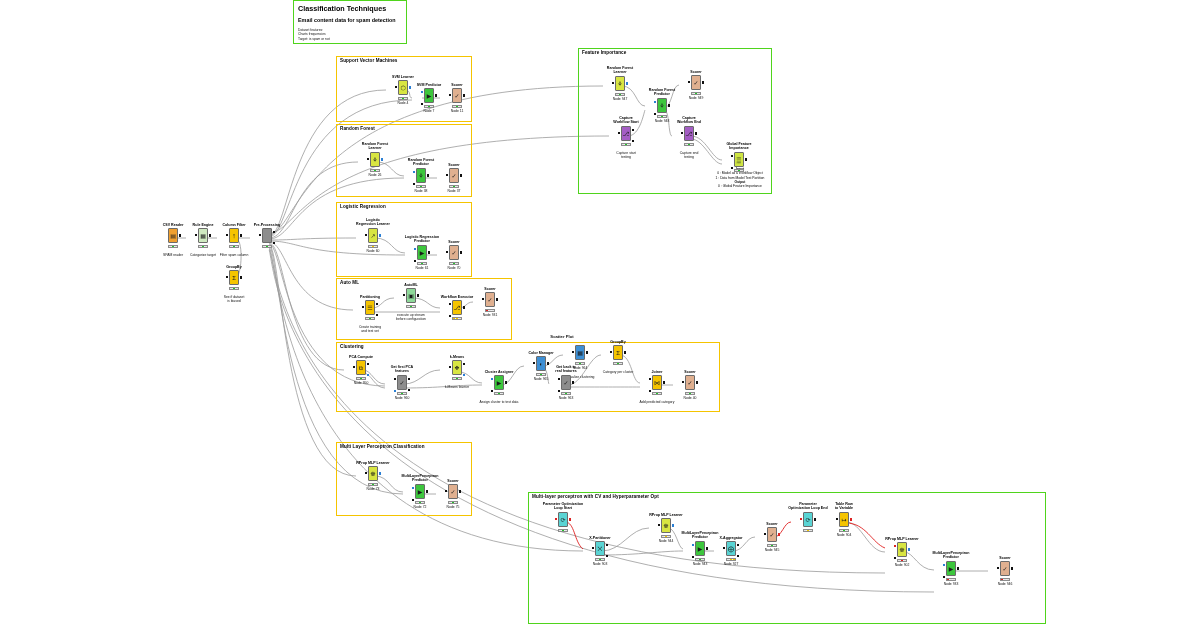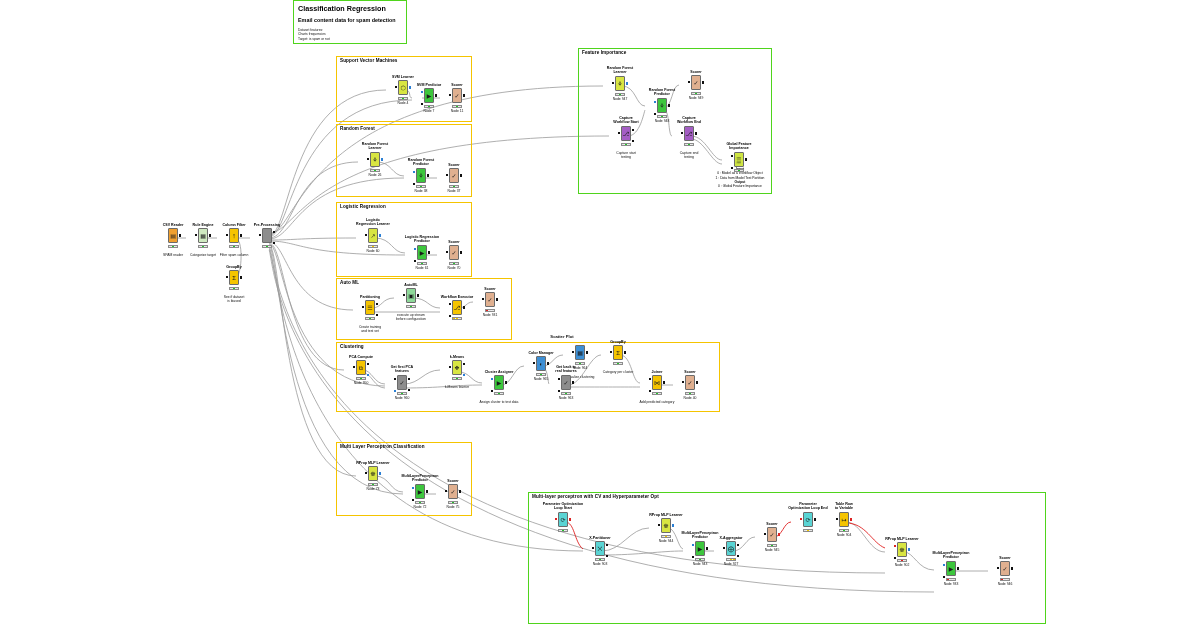--- a/index.html
+++ b/index.html
@@ -146,21 +146,21 @@
       <path d="M953,571 L988,571"></path>
     </g>
     <g fill="none" stroke="#e02020" stroke-width="0.9">
       <path d="M565,522 C575,522 574,542 583,549"></path>
       <path d="M774,537 C782,537 784,522 791,522"></path>
       <path d="M846,523 C866,523 872,543 885,548"></path>
     </g>
   </svg>
 
   <div class="note" style="left:293px;top:0px;width:114px;height:44px;">
-    <div class="n-h1">Classification Regression</div>
+    <div class="n-h1">Classification Techniques</div>
     <div class="n-h2">Email content data for spam detection</div>
     <div class="n-l">Dataset features:</div>
     <div class="n-l">Charts frequencies</div>
     <div class="n-l">Target: is spam or not</div>
   </div>
 
   <div id="groups-layer">
       <div class="group yellow" style="left: 336px; top: 56px; width: 136px; height: 66px;">
         <div class="gtitle">Support Vector Machines</div>
       </div>

